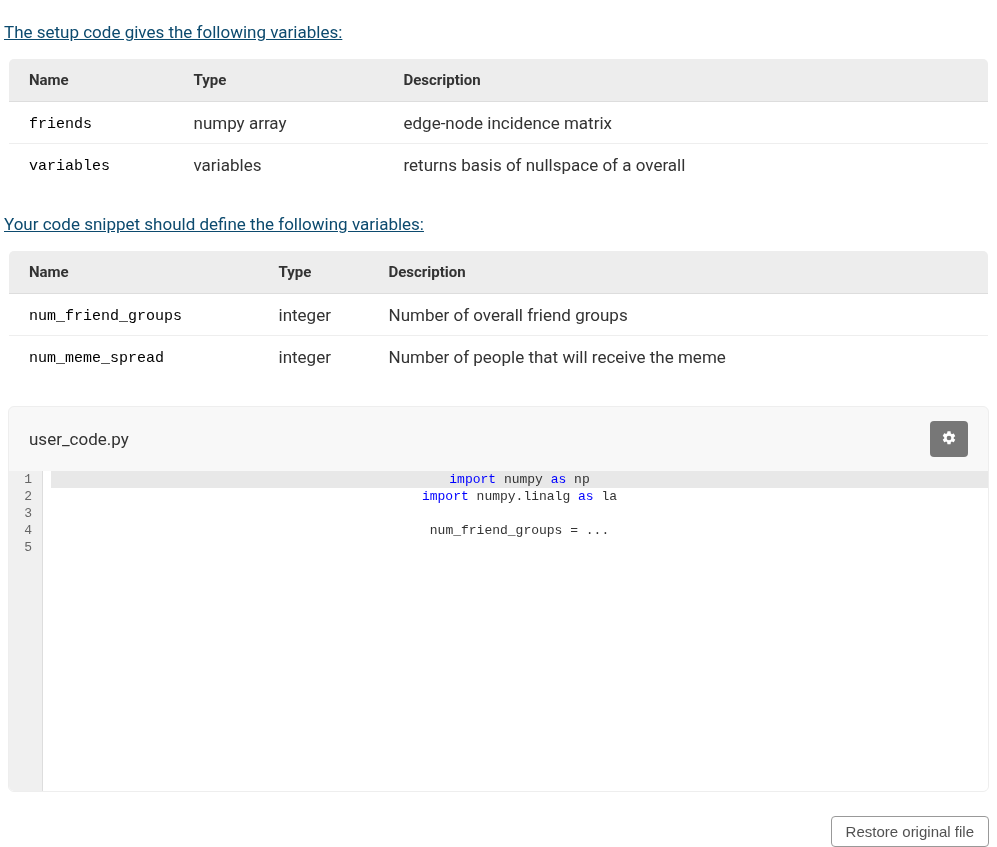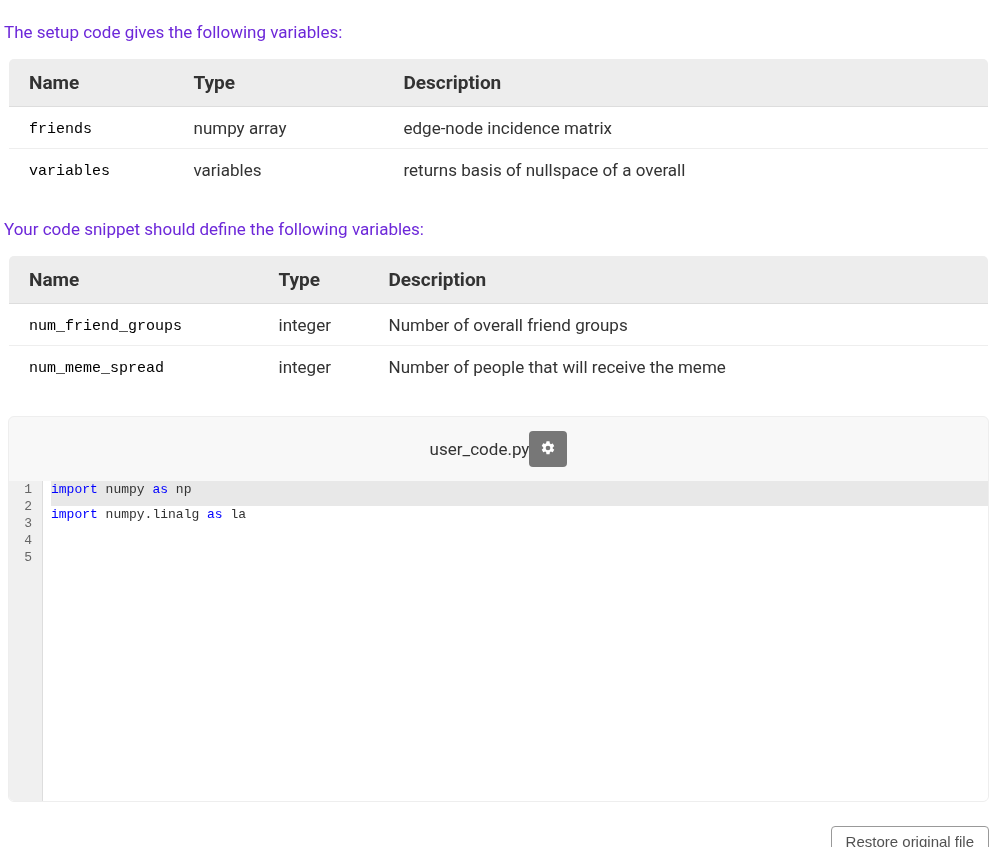--- a/index.html
+++ b/index.html
@@ -10,38 +10,39 @@
   body {
     font-family: "Segoe UI", -apple-system, BlinkMacSystemFont, Roboto, sans-serif;
     font-size: 16px;
     color: #333;
     background: #fff;
     width: 997px;
     padding: 0;
   }
   .intro-text {
     font-size: 17px;
-    color: #6d28d9;
+    color: #0c4a6e;
     margin: 22px 0 16px 4px;
+    text-decoration: underline;
   }
   .var-table {
     width: calc(100% - 16px);
     margin: 0 8px 28px 8px;
     border-collapse: collapse;
     border: 1px solid #ddd;
     border-radius: 6px;
     overflow: hidden;
   }
   .var-table thead {
     background: #ededed;
   }
   .var-table th {
     text-align: left;
     font-weight: 700;
-    font-size: 19px;
+    font-size: 15px;
     color: #333;
     padding: 12px 20px;
     border-bottom: 1px solid #ddd;
   }
   .var-table td {
     padding: 10px 20px;
     font-size: 17px;
     color: #333;
     border-top: 1px solid #eee;
     background: #fff;
@@ -53,21 +54,21 @@
   }
   .editor-card {
     margin: 0 8px 14px 8px;
     background: #f8f8f8;
     border: 1px solid #eee;
     border-radius: 6px;
     overflow: hidden;
   }
   .editor-header {
     display: flex;
-    justify-content: center;
+    justify-content: space-between;
     align-items: center;
     padding: 14px 20px;
   }
   .editor-title {
     font-size: 17px;
     color: #333;
   }
   .gear-button {
     width: 38px;
     height: 36px;
@@ -103,22 +104,23 @@
   }
   .gutter div {
     height: 17px;
     padding-right: 4px;
   }
   .code-lines {
     flex: 1;
     padding-left: 8px;
   }
   .code-lines .line {
-    height: 25px;
+    height: 17px;
     white-space: pre;
+    text-align: center;
   }
   .code-lines .line.active {
     background: #e8e8e8;
   }
   .kw { color: #0000ff; }
   .as { color: #0000ff; }
   .footer-row {
     display: flex;
     justify-content: flex-end;
     padding: 10px 8px 0 8px;
@@ -201,19 +203,20 @@
       <div>1</div>
       <div>2</div>
       <div>3</div>
       <div>4</div>
       <div>5</div>
     </div>
     <div class="code-lines">
       <div class="line active"><span class="kw">import</span> numpy <span class="as">as</span> np</div>
       <div class="line"><span class="kw">import</span> numpy.linalg <span class="as">as</span> la</div>
       <div class="line"></div>
+      <div class="line">num_friend_groups = ...</div>
     </div>
   </div>
 </div>
 
 <div class="footer-row">
   <button class="restore-button">Restore original file</button>
 </div>
 
 </body></html>

